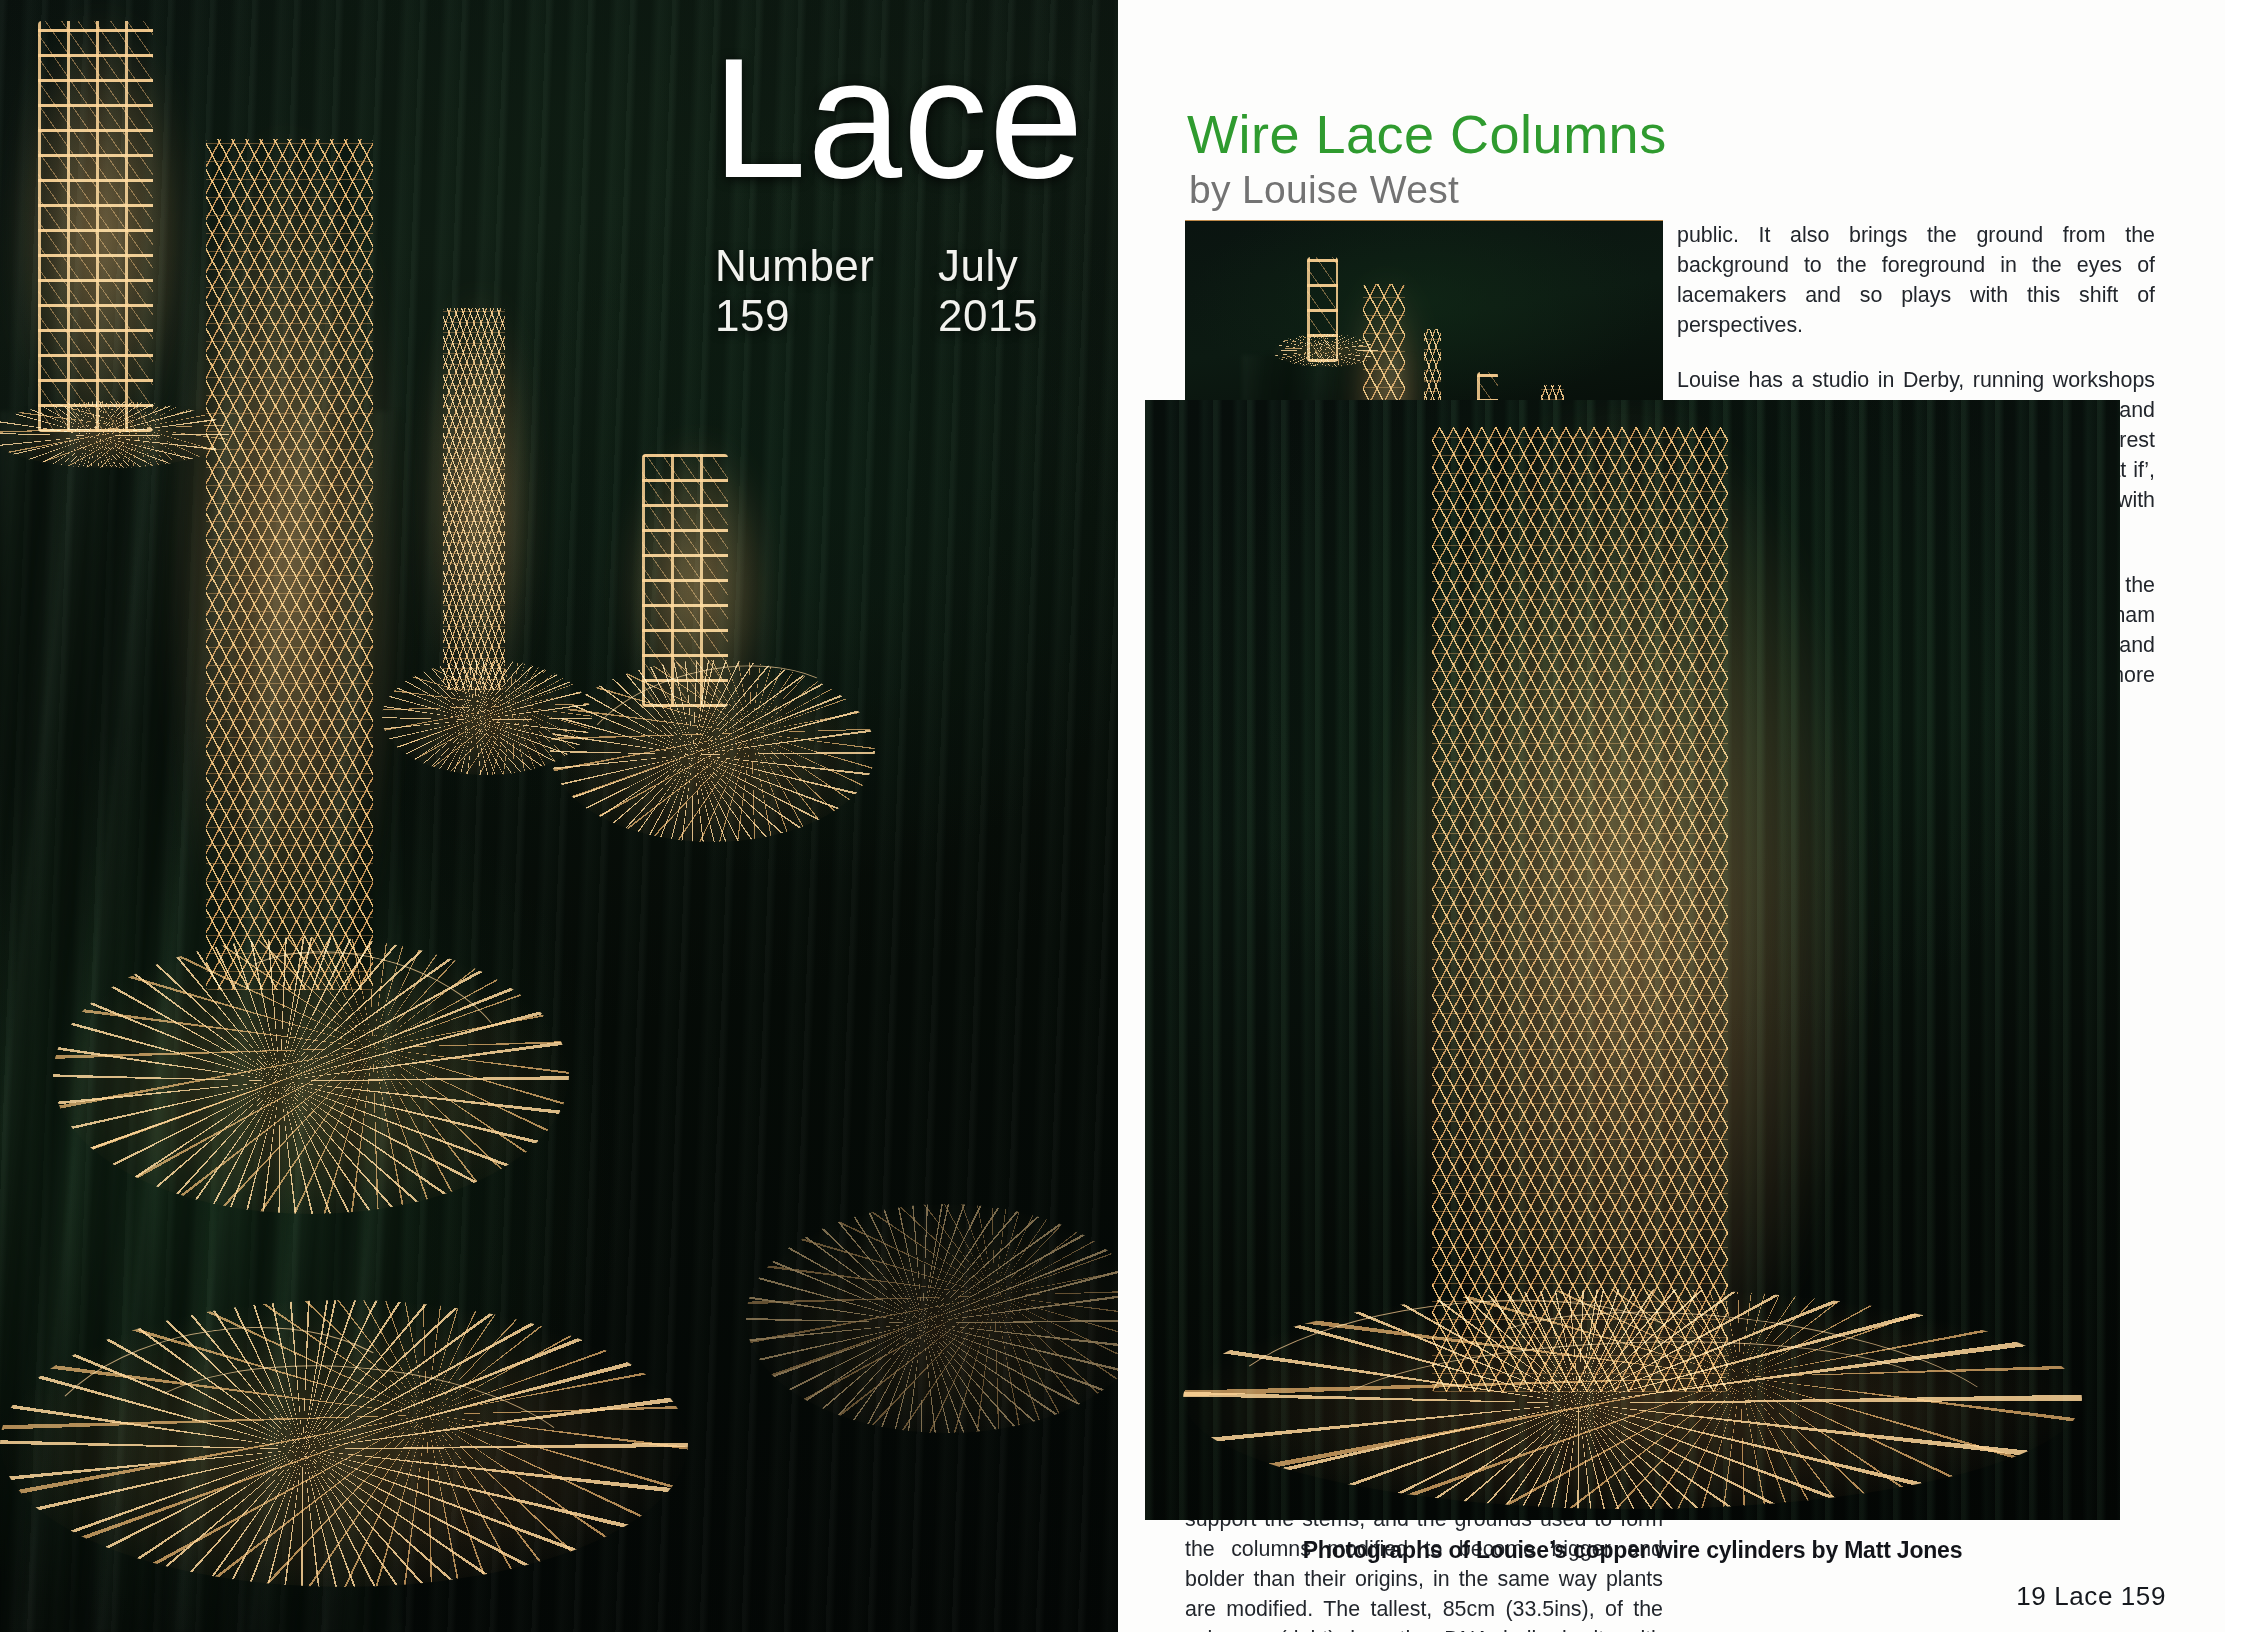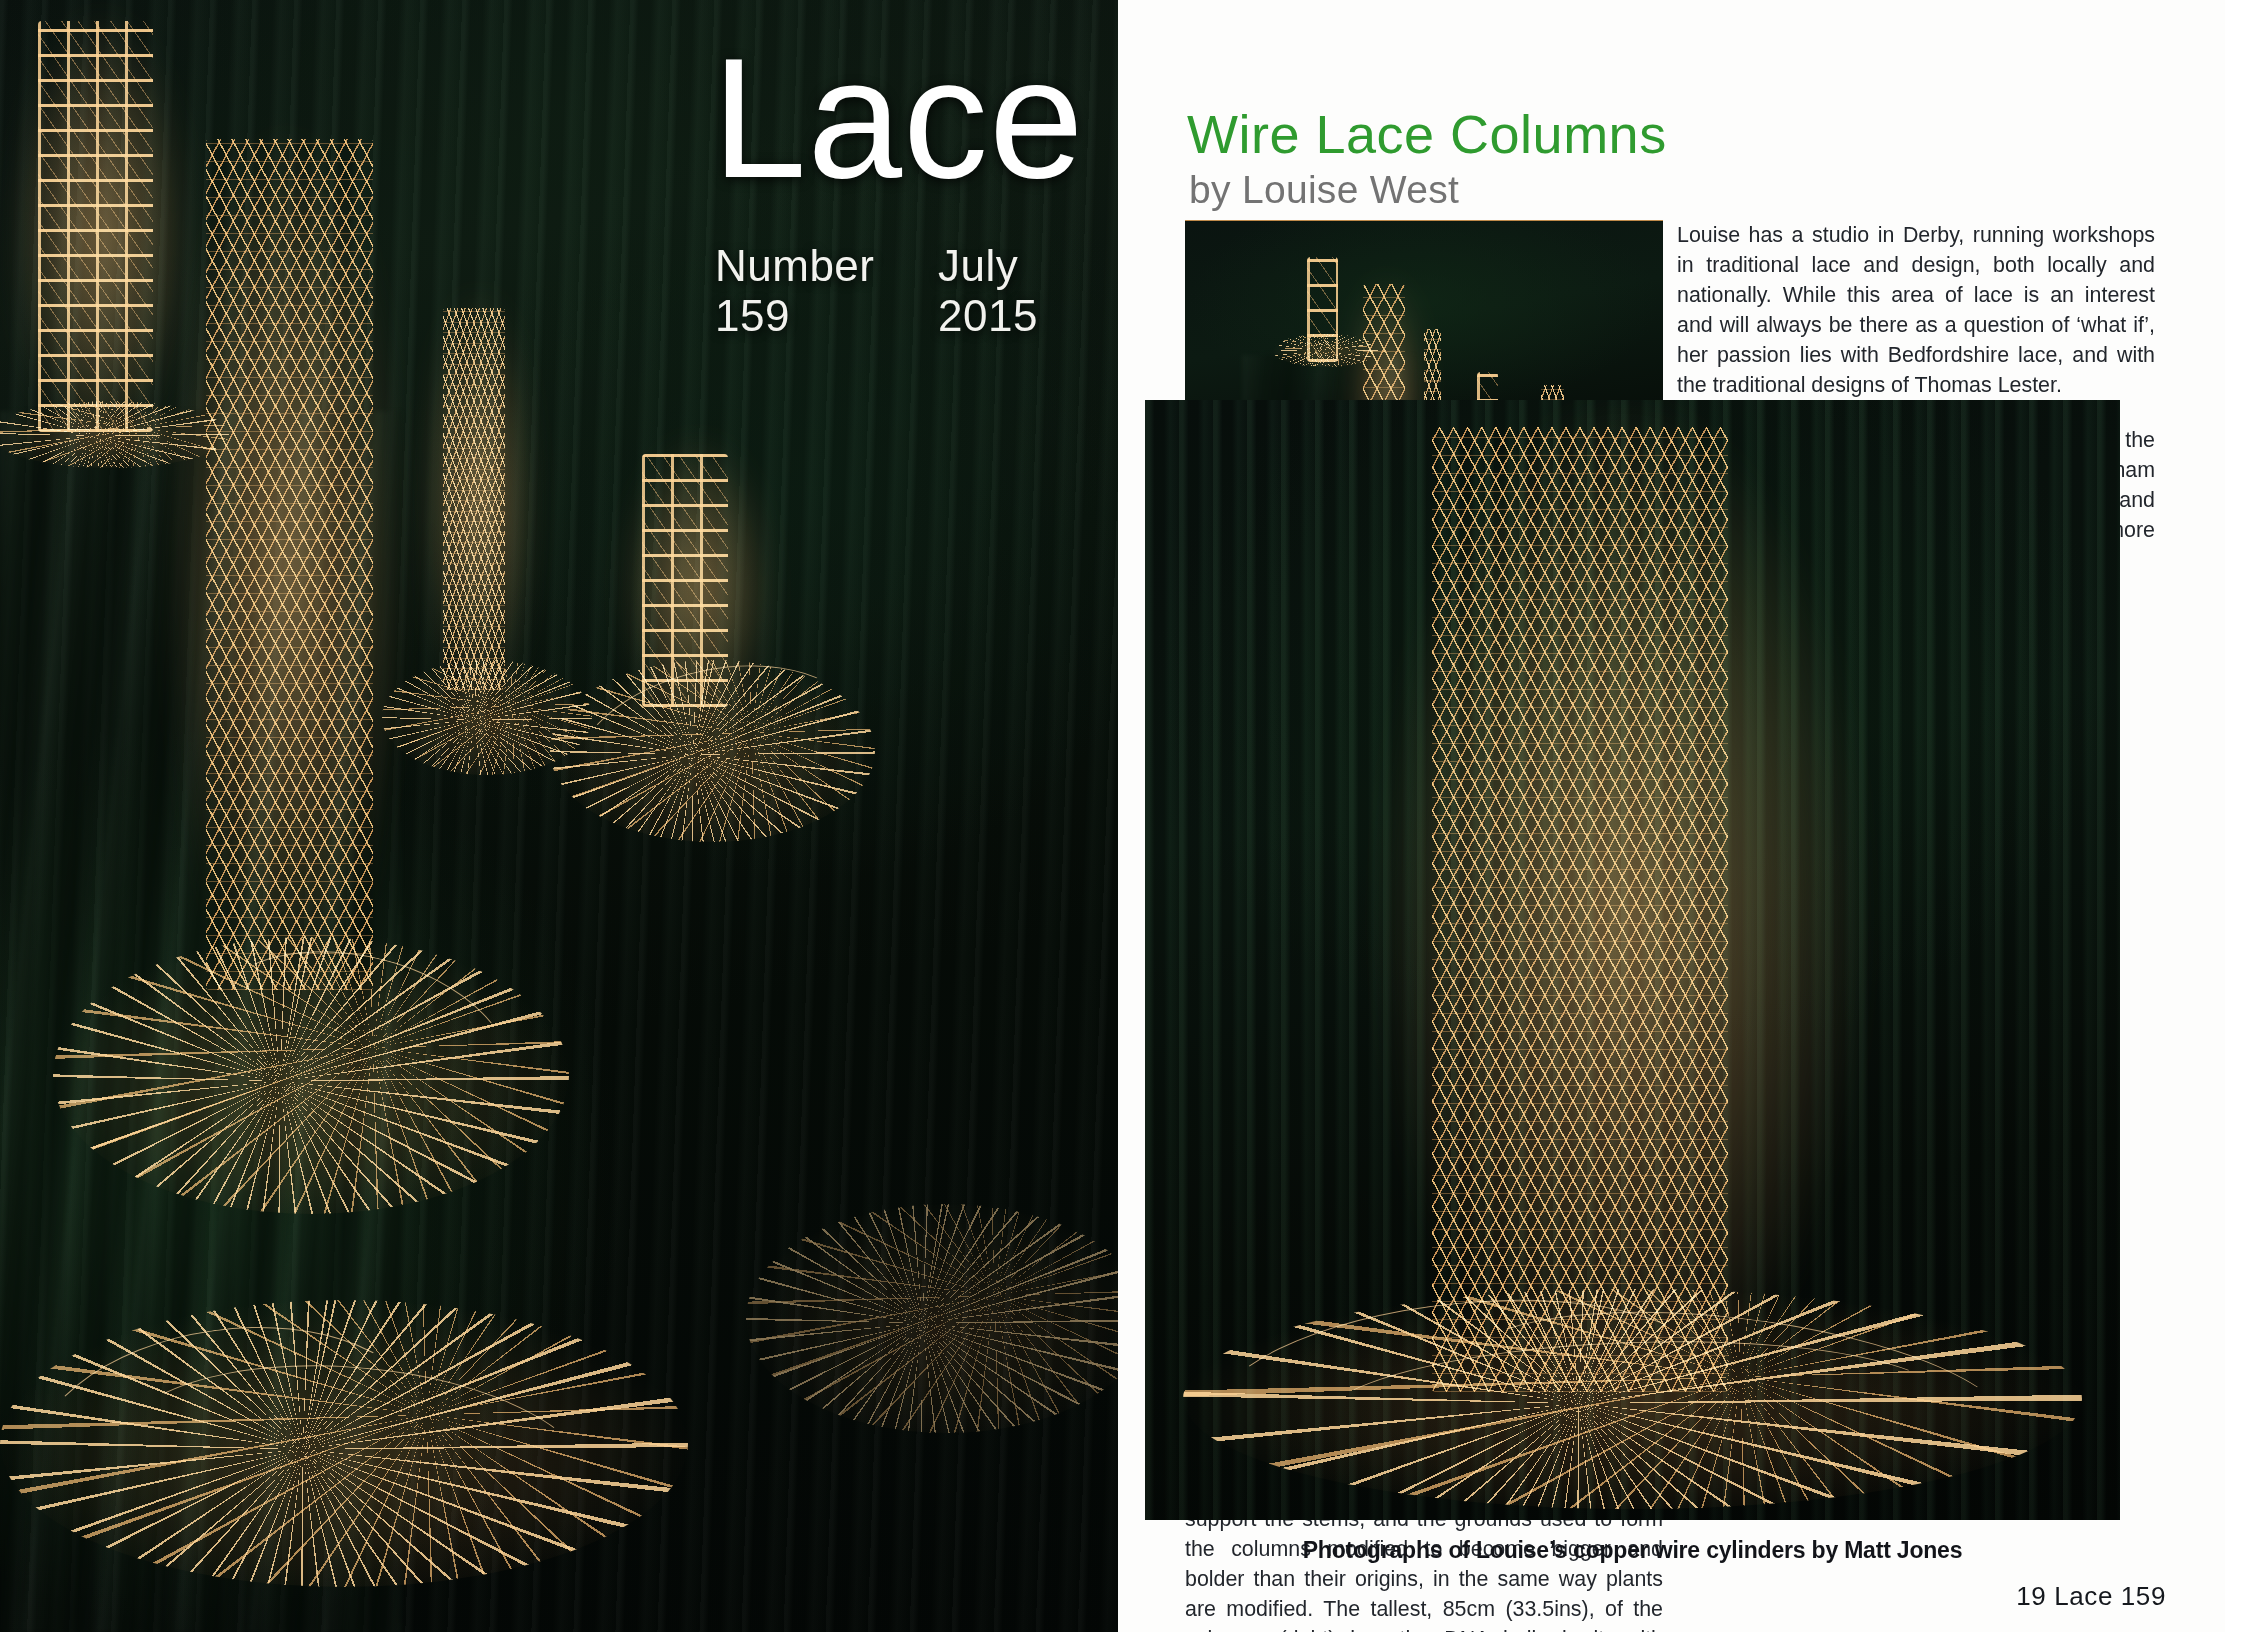--- a/index.html
+++ b/index.html
@@ -345,20 +345,21 @@
 
     <div class="col-left">
       <p>The wire lace columns were the final pieces for an MA in Art and Design at the University of Derby, in contemporary lace.</p>
       <p>The first two years of research looked at the plant world and how that had influenced lace throughout the centuries, and using the styles and designs to start the exploration of 3D sculptural lace. Traditional designs were portrayed using modern materials and methods and reflected on other influences, such as museum collections. In one piece the lace flowers were ‘contained’ in a wire cage to represent the lace in collections beyond the public and their touch.</p>
       <p>For the final stage, Louise looked at the modern world of plants, and how plants are being manipulated today for our use, the genetics and how they are being bred for specific purposes, bigger flowers, better yield of crops etc and then sought to portray these within lace in a way that the historical influences had changed designs in lace.  She also researched within museum collections (including The Lace Guild collection) various grounds which could be used in the columns of lace. Far more were found than this final stage of the MA allowed and may be used in future work.</p>
       <p>The columns of wire represent the larger than life aspect of genetically modified plants, the wire roots quietly performing the function of roots to support the stems, and the grounds used to form the columns modified to become bigger and bolder than their origins, in the same way plants are modified. The tallest, 85cm (33.5ins), of the columns (right) has the DNA helix in it, with roseground forming the nucleus and the surrounding ground, which appears random, is actually replicating microscopic plant cells, again enlarged.</p>
 
     </div>
 
     <div class="col-right">
+      <p>public.  It also brings the ground from the background to the foreground in the eyes of lacemakers and so plays with this shift of perspectives.</p>
       <p>Louise has a studio in Derby, running workshops in traditional lace and design, both locally and nationally. While this area of lace is an interest and will always be there as a question of ‘what if’, her passion lies with Bedfordshire lace, and with the traditional designs of Thomas Lester.</p>
       <p><span>Louise’s copper wire lace will be included in the exhibition </span><span class="ital">Lace in the City of Lace</span><span> in Nottingham in August, see p63 and </span><a class="weblink" href="#">www.louisewestlacedesign.co.uk</a><span> for more information and photographs.</span></p>
     </div>
 
     <div class="photo-single">
       <div class="photo-bg stripes"></div>
 
       <div class="col-glow" style="left:229px; top:-9.6px; width:497px; height:1051px;"></div>
       <div class="column" style="left:287px; top:27px; width:296px; height:965px;"></div>
 

